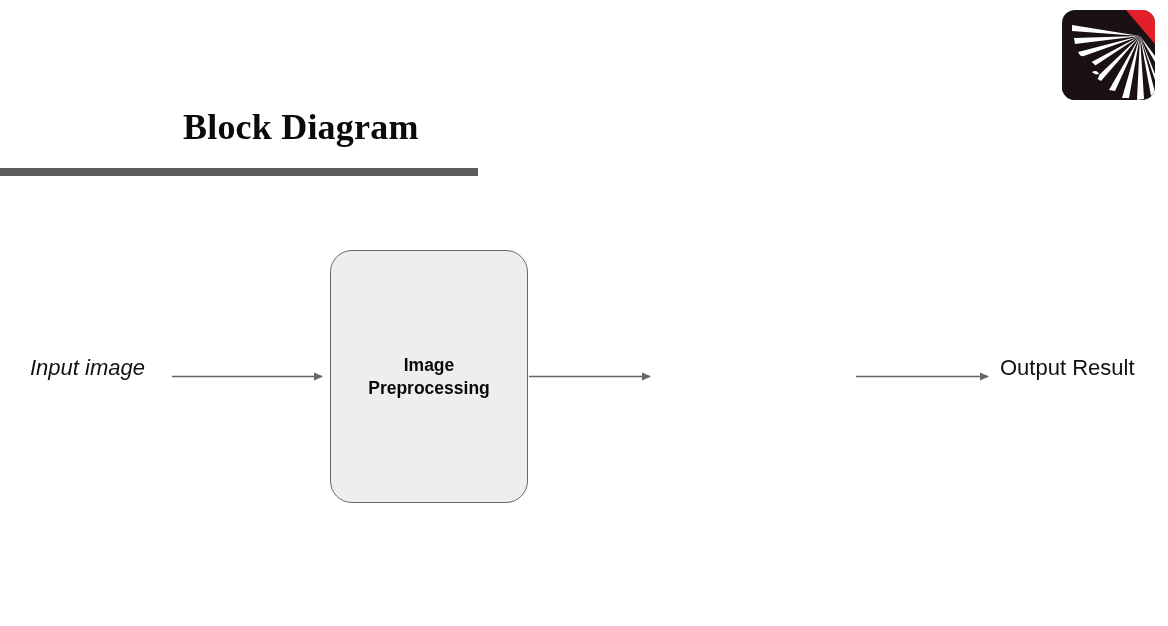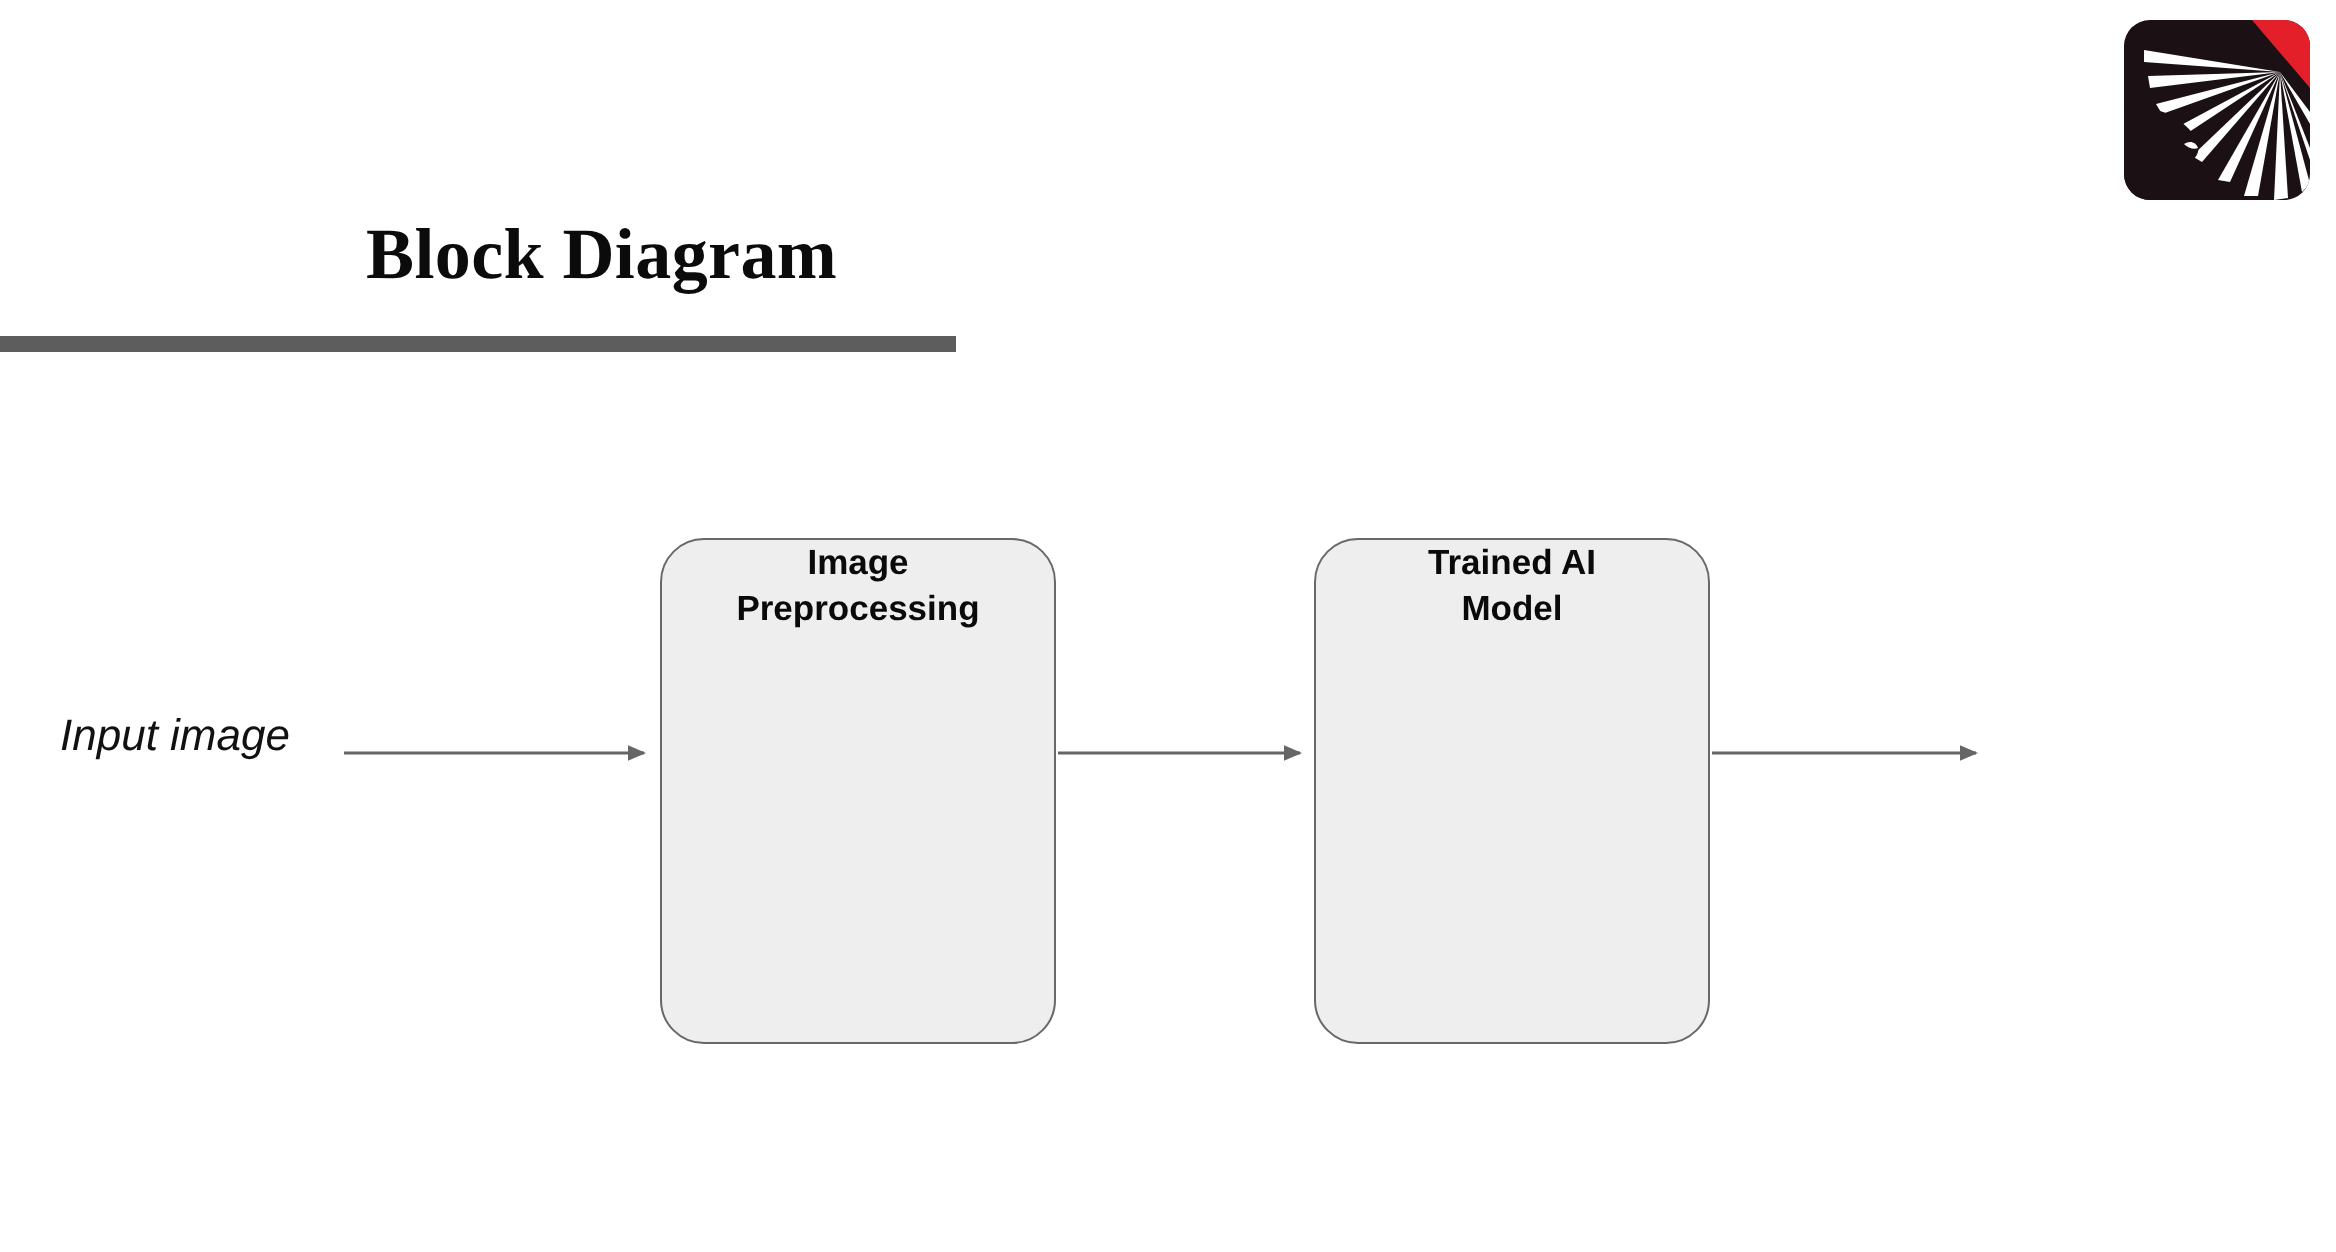--- a/index.html
+++ b/index.html
@@ -64,24 +64,23 @@
   }
 
   
   .block {
     position: absolute;
     background: #eeeeee;
     border: 1.4px solid #686868;
     border-radius: 22px;
     box-sizing: border-box;
     display: flex;
-    align-items: flex-start;
+    align-items: center;
     justify-content: center;
     text-align: center;
-    margin-top: 19px;
   }
   .block .block-label {
     font-family: "Liberation Sans", sans-serif;
     font-weight: bold;
     font-size: 17.5px;
     line-height: 23px;
     color: #0a0a0a;
     white-space: pre-line;
   }
   #block-preprocessing {
@@ -187,20 +186,17 @@
       <line x1="856" y1="376.5" x2="988" y2="376.5" stroke="#666666" stroke-width="1.6" marker-end="url(#arrowHead)"></line>
     </svg>
 
     <div class="edge-label" id="label-input">Input image</div>
 
     <div class="block" id="block-preprocessing">
       <span class="block-label">Image
 Preprocessing</span>
     </div>
 
-    <div class="block" id="block-model">
-      <span class="block-label">Trained AI
-Model</span>
-    </div>
-
+
+    <div class="edge-label" id="label-output">Output Result</div>
 
   </div>
 </div>
 
 </body></html>

